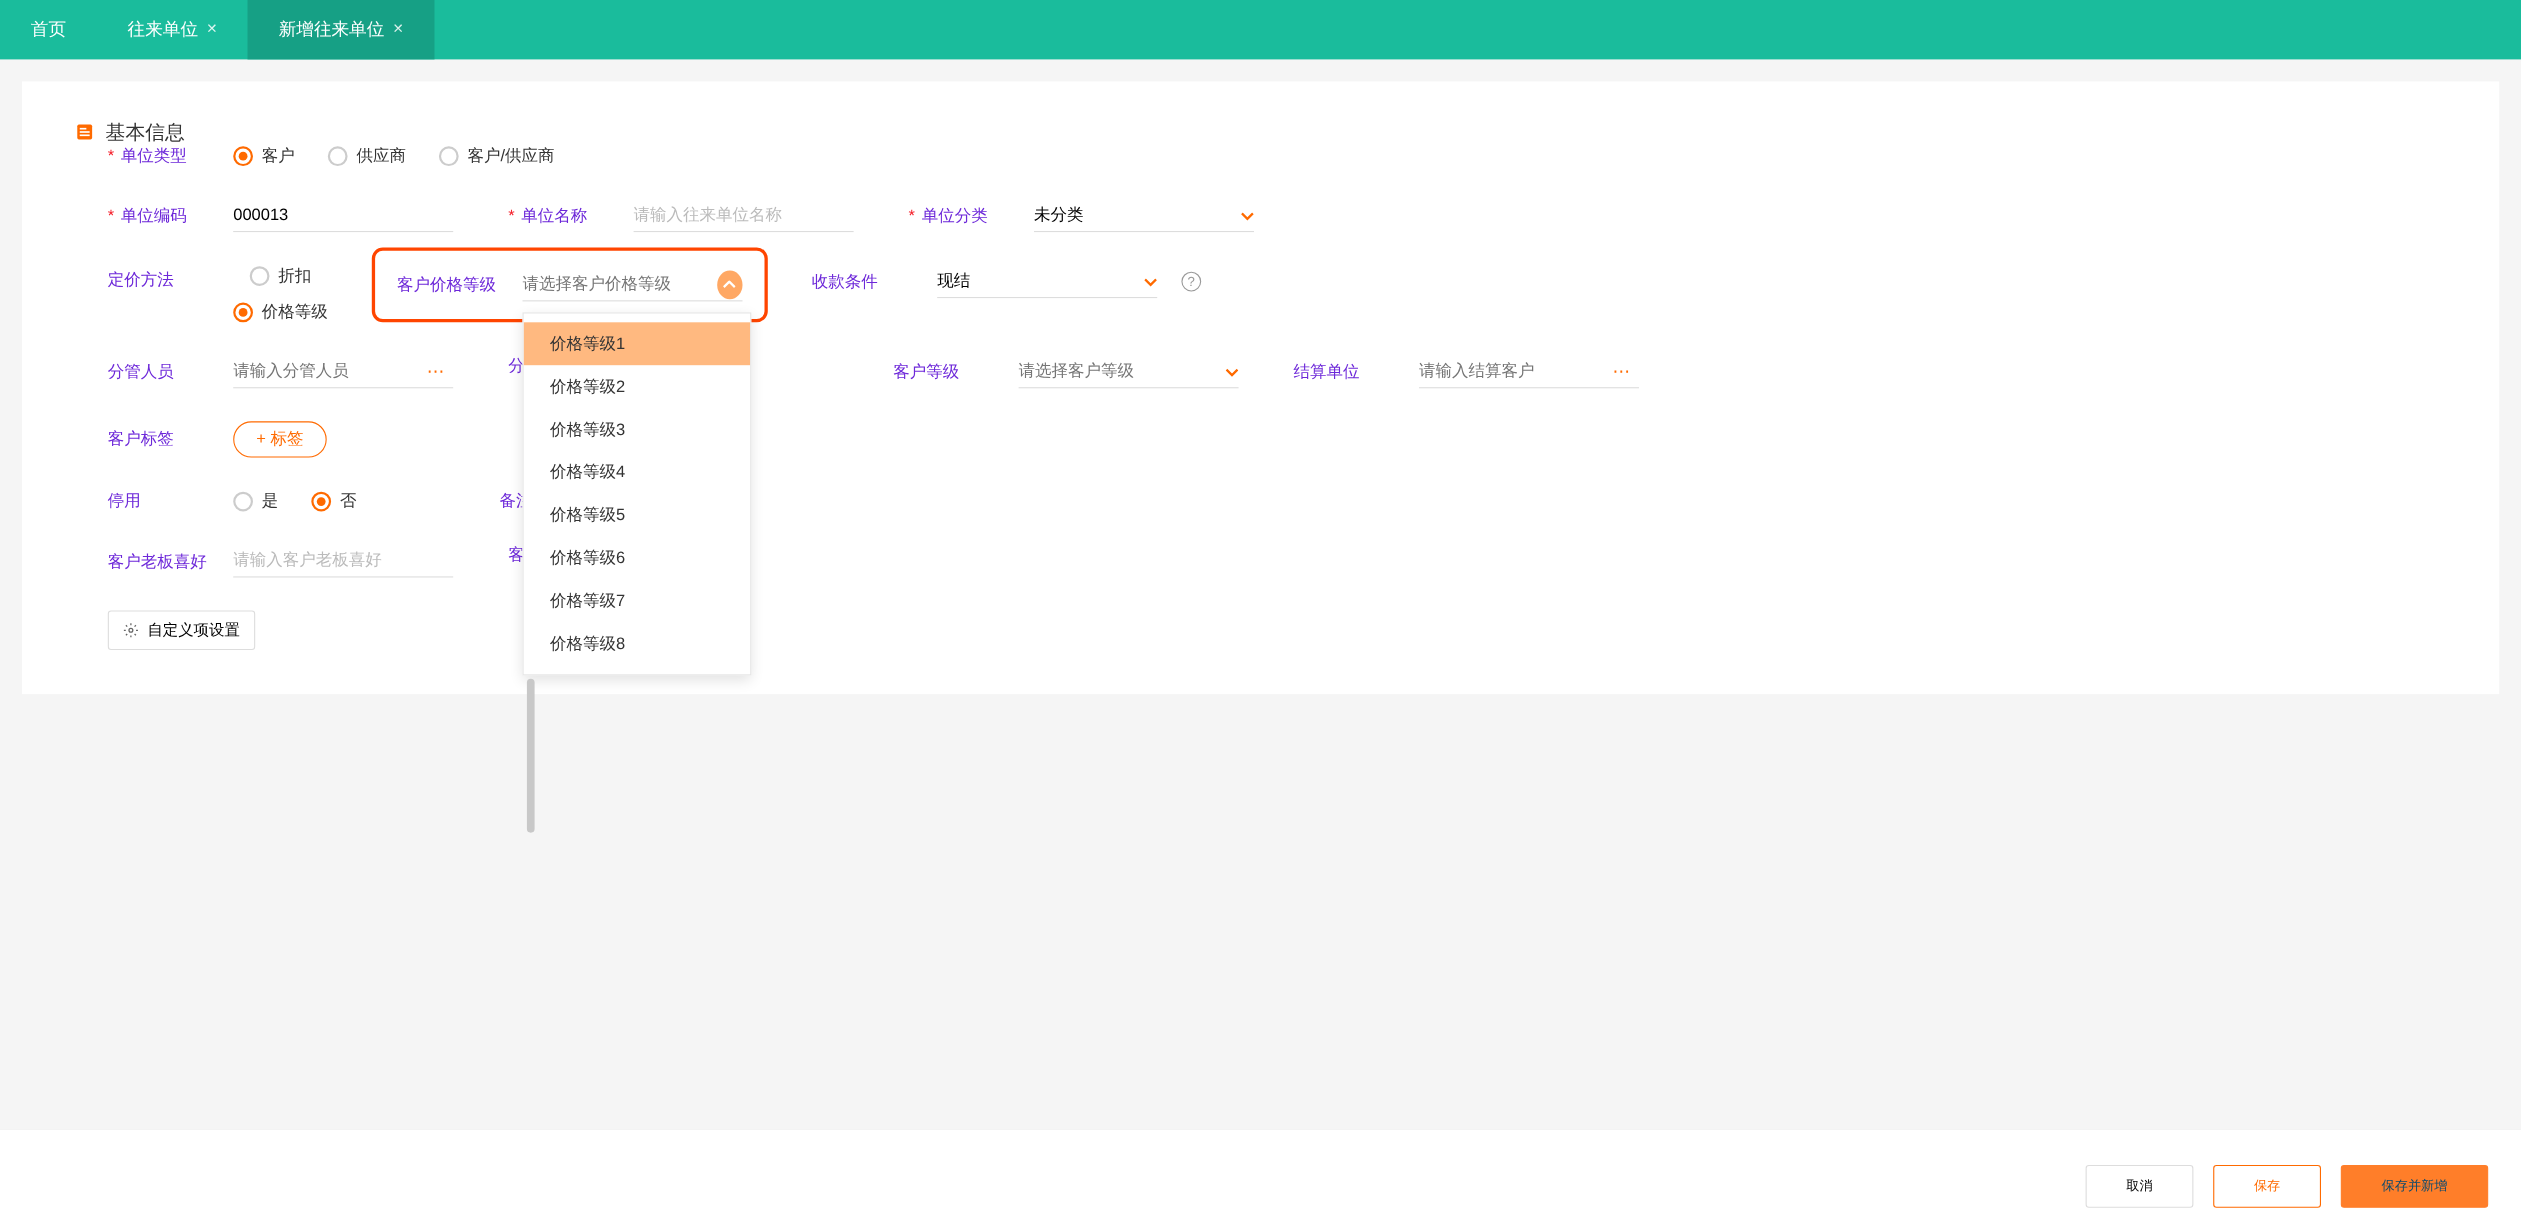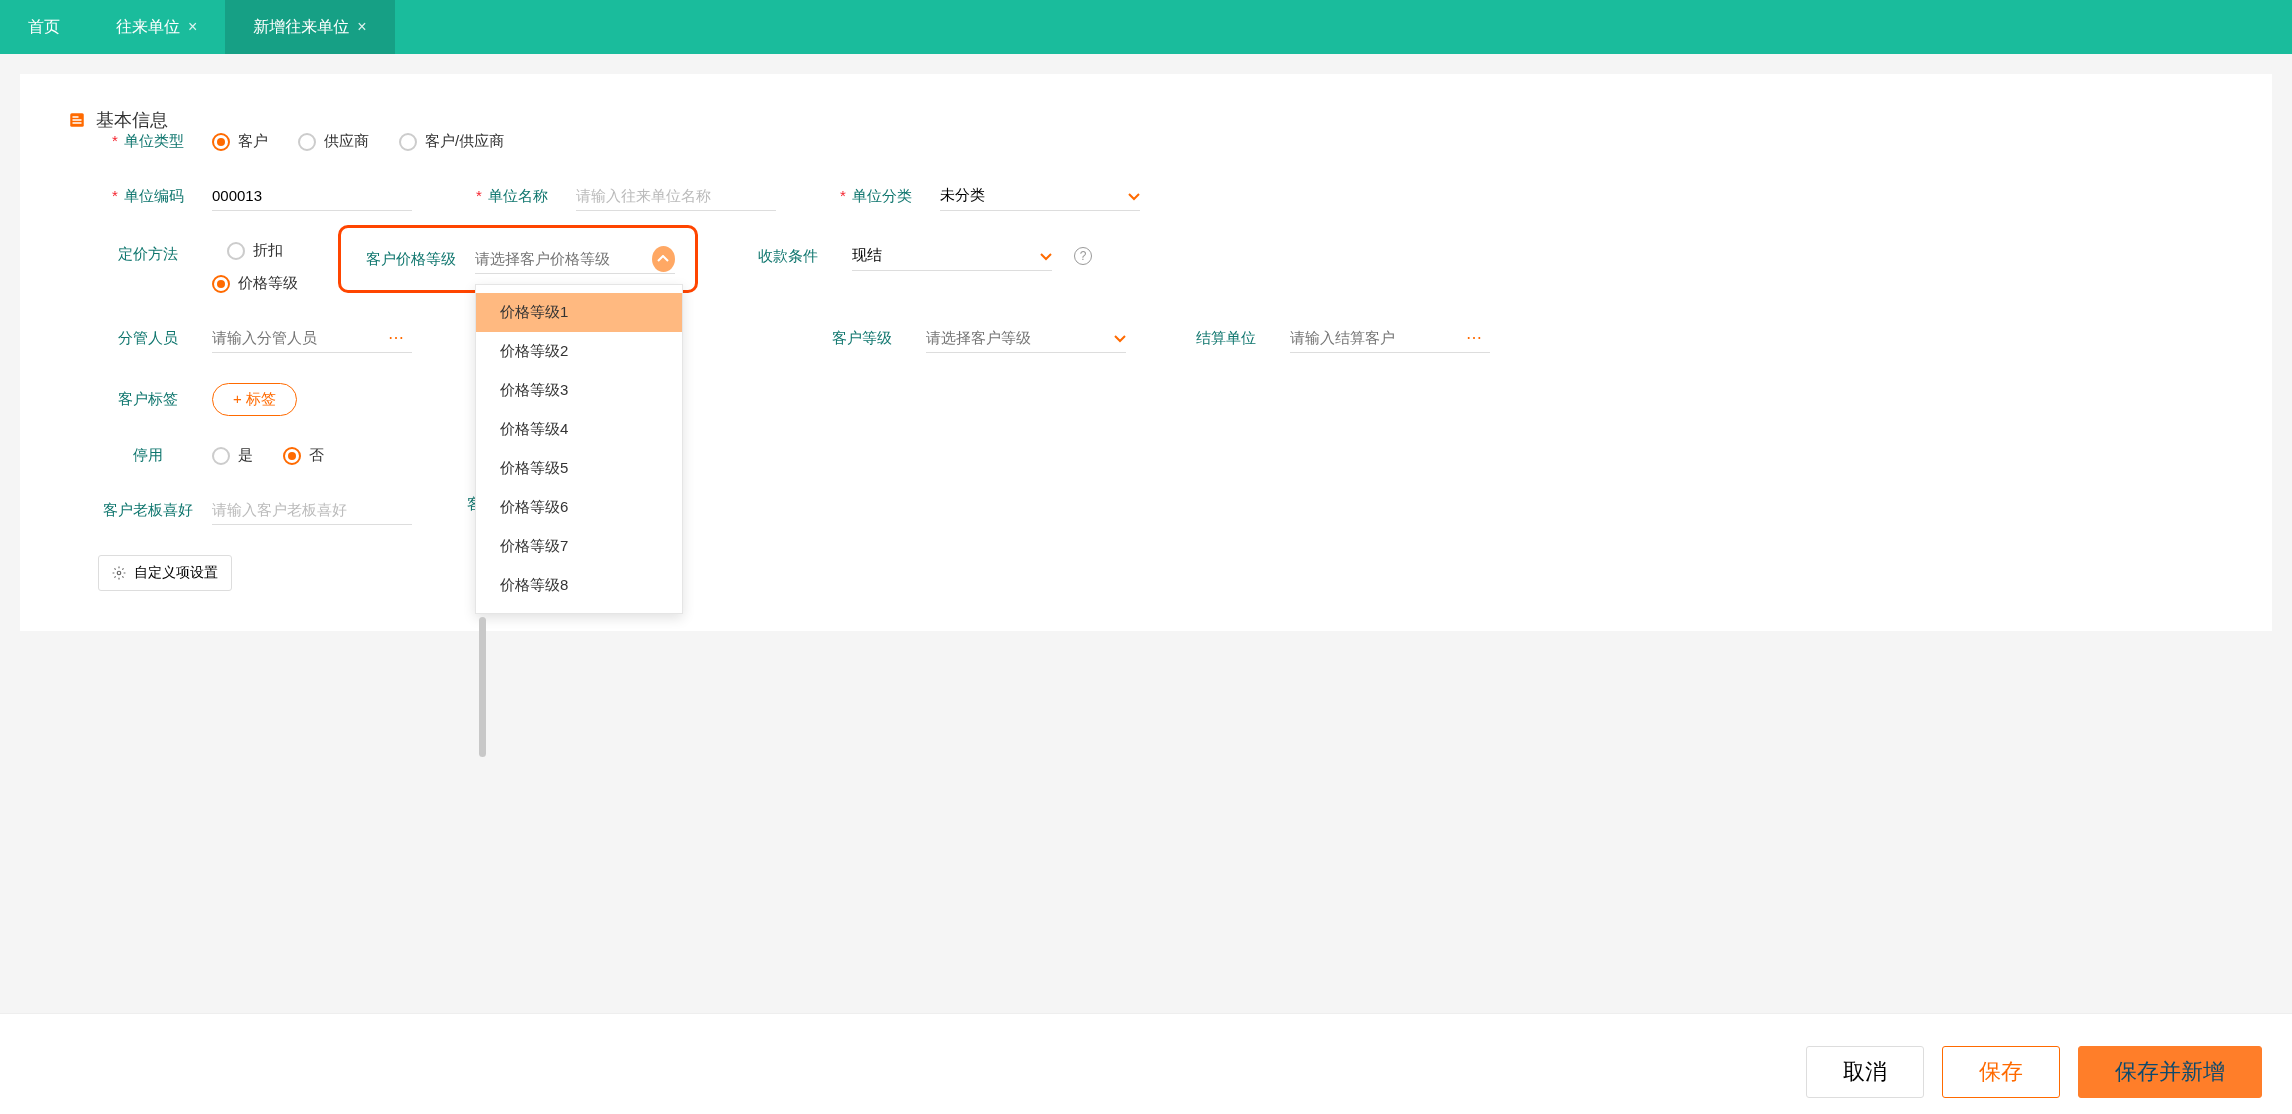--- a/index.html
+++ b/index.html
@@ -14,21 +14,21 @@
     
     .page { background: #fff; margin: 20px 20px 100px; padding: 34px 48px 40px; }
     
     .section-title { display: flex; align-items: center; gap: 10px; font-size: 18px; font-weight: 500; }
     .section-icon { width: 18px; height: 18px; }
     
     .form-grid { display: flex; flex-direction: column; gap: 30px; padding-left: 30px; }
     .form-row { display: flex; gap: 50px; align-items: flex-start; flex-wrap: wrap; }
     
     .form-field { display: flex; align-items: center; gap: 14px; position: relative; }
-    .form-label { width: 100px; text-align: center; font-size: 15px; color: #0f766e; white-space: nowrap; }
+    .form-label { width: 100px; text-align: left; font-size: 15px; color: #6d28d9; white-space: nowrap; }
     .form-label.required::before { content: "*"; color: #f5222d; margin-right: 6px; }
     
     .radio-group { display: flex; gap: 30px; align-items: center; }
     .radio-group.vertical { flex-direction: column; align-items: center; gap: 14px; }
     .radio-item { display: flex; align-items: center; gap: 8px; cursor: pointer; font-size: 15px; }
     .radio-circle { width: 18px; height: 18px; border-radius: 50%; border: 2px solid #ccc; display: flex; align-items: center; justify-content: center; }
     .radio-item.checked .radio-circle { border-color: #ff6a00; }
     .radio-item.checked .radio-circle::after { content: ""; width: 8px; height: 8px; border-radius: 50%; background: #ff6a00; }
     
     .text-input { border: none; border-bottom: 1px solid #ddd; padding: 6px 0; font-size: 15px; width: 200px; outline: none; background: transparent; }
@@ -54,21 +54,21 @@
     
     .dropdown { position: absolute; top: 40px; left: 0; width: 208px; background: #fff; border: 1px solid #e5e5e5; box-shadow: 0 4px 12px rgba(0,0,0,0.12); z-index: 100; max-height: 355px; display: flex; flex-direction: column; }
     .dropdown-list { flex: 1; overflow: hidden; padding: 8px 0; }
     .dropdown-item { padding: 10px 24px; font-size: 15px; cursor: pointer; }
     .dropdown-item.active { background: #ffb980; }
     .dropdown-scrollbar { width: 12px; background: #f5f5f5; border-left: 1px solid #eee; position: relative; }
     .dropdown-scrollbar-thumb { position: absolute; top: 4px; left: 2px; right: 2px; height: 140px; background: #c8c8c8; border-radius: 4px; }
     
     
     .footer { position: fixed; bottom: 0; left: 0; right: 0; background: #fff; border-top: 1px solid #eee; padding: 16px 30px; display: flex; justify-content: flex-end; gap: 18px; }
-    .btn { padding: 10px 36px; font-size: 22px; border-radius: 3px; cursor: pointer; border: 1px solid #ddd; background: #fff; margin-top: 16px; }
+    .btn { padding: 10px 36px; font-size: 12px; border-radius: 3px; cursor: pointer; border: 1px solid #ddd; background: #fff; margin-top: 16px; }
     .btn-outline { border-color: #ff6a00; color: #ff6a00; background: #fff; }
     .btn-primary { background: #ff7e29; border-color: #ff7e29; color: #0c4a6e; }
   </style>
 </head>
 <body>
 
 <div class="tab-bar">
   <div class="tab">
     <span>首页</span>
   </div>

